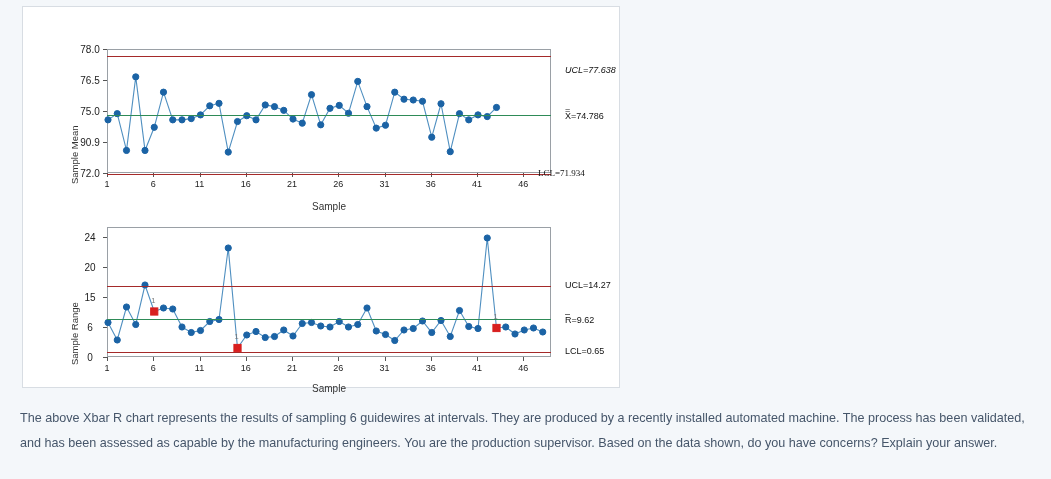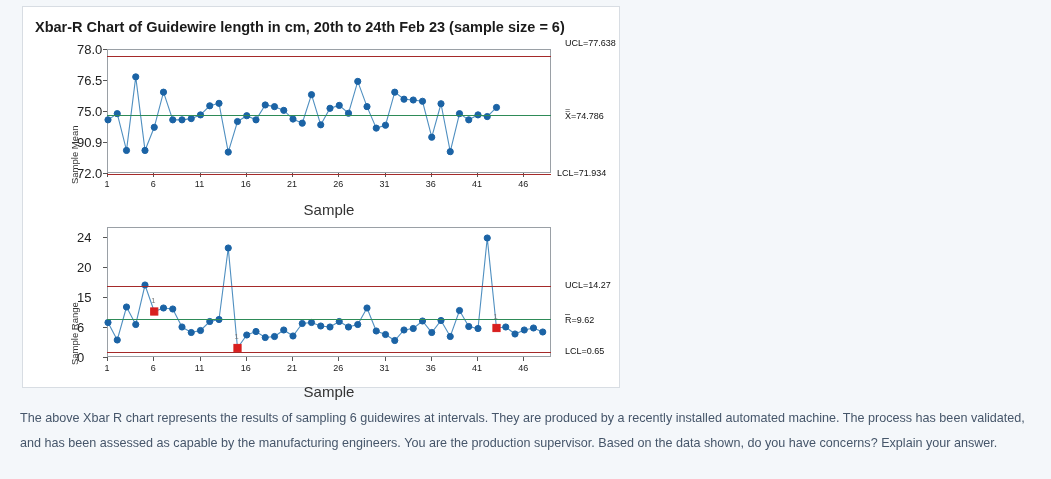--- a/index.html
+++ b/index.html
@@ -39,27 +39,27 @@
   }
   .ylabel{
     position:absolute;
     transform:rotate(-90deg);
     transform-origin:left top;
     font-size:9.5px;color:#333;
     white-space:nowrap;
   }
   .xlabel{
     position:absolute;
-    font-size:15px;color:#333;
+    font-size:10px;color:#333;
     text-align:center;white-space:nowrap;
   }
   .ytick{
     position:absolute;
-    font-size:13px;color:#222;
-    text-align:left;white-space:nowrap;
+    font-size:10px;color:#222;
+    text-align:center;white-space:nowrap;
     transform:translateY(-50%);
   }
   .ytickmark{position:absolute;height:1px;width:4px;background:#555;}
   .xtick{
     position:absolute;
     font-size:9px;color:#222;
     text-align:center;white-space:nowrap;
     transform:translateX(-50%);
   }
   .xtickmark{position:absolute;width:1px;height:4px;background:#555;}
@@ -91,21 +91,20 @@
     width:1020px;
     font-size:12.6px;line-height:25px;color:#46566a;
   }
 </style>
 </head>
 <body>
 
 <div class="page">
 
   <div class="chart-card">
-    <div class="chart-title">Xbar-R Chart of Guidewire length in cm, 20th to 24th Feb 23 (sample size = 6)</div>
 
     <div class="chart" id="chart-0" style="left:0;top:32px;width:598px;height:180px;">
       <div class="ylabel" style="left:46px;top:145px;">Sample Mean</div>
       <div class="plot" id="plot-0" style="left:84px;top:10px;width:444px;height:124px;">
           <svg class="series" width="444" height="124">
             <path class="seg" d="M0.00 69.85 L9.25 63.65 L18.50 100.44 L27.75 26.87 L37.00 100.44 L46.25 77.29 L55.50 42.16 L64.75 69.85 L74.00 69.85 L83.25 68.61 L92.50 64.89 L101.75 55.80 L111.00 53.32 L120.25 102.09 L129.50 71.51 L138.75 65.72 L148.00 69.85 L157.25 54.97 L166.50 56.63 L175.75 60.35 L185.00 69.03 L194.25 73.16 L203.50 44.64 L212.75 74.81 L222.00 58.28 L231.25 55.39 L240.50 63.24 L249.75 31.41 L259.00 56.63 L268.25 78.12 L277.50 75.23 L286.75 42.16 L296.00 49.19 L305.25 50.01 L314.50 51.25 L323.75 87.21 L333.00 53.73 L342.25 101.68 L351.50 63.65 L360.75 69.85 L370.00 64.89 L379.25 66.55 L388.50 57.45 "></path>
             <circle class="pt" cx="0.00" cy="69.85" r="3.1"></circle>
             <circle class="pt" cx="9.25" cy="63.65" r="3.1"></circle>
             <circle class="pt" cx="18.50" cy="100.44" r="3.1"></circle>
             <circle class="pt" cx="27.75" cy="26.87" r="3.1"></circle>
@@ -177,23 +176,23 @@
         <div class="xtickmark" style="left: 361.5px; top: 134px;"></div>
         <div class="xtick" style="left: 407.75px; top: 140px;">36</div>
         <div class="xtickmark" style="left: 407.75px; top: 134px;"></div>
         <div class="xtick" style="left: 454px; top: 140px;">41</div>
         <div class="xtickmark" style="left: 454px; top: 134px;"></div>
         <div class="xtick" style="left: 500.25px; top: 140px;">46</div>
         <div class="xtickmark" style="left: 500.25px; top: 134px;"></div>
         <div class="limit-line ucl-line" style="left: 84px; width: 444px; top: 17.4813px;"></div>
         <div class="limit-line center-line" style="left: 84px; width: 444px; top: 76.4227px;"></div>
         <div class="limit-line lcl-line" style="left: 84px; width: 444px; top: 135.364px;"></div>
-        <div class="annot" style="left: 542px; top: 5px;">UCL=77.638</div>
+        <div class="annot" style="left: 542px; top: 32px; font-style: italic;">UCL=77.638</div>
         <div class="annot" style="left: 542px; top: 76.4227px;"><span class="bar">=</span><span>X=74.786</span></div>
-        <div class="annot" style="left: 534px; top: 135.364px;">LCL=71.934</div>
+        <div class="annot" style="left: 515px; top: 135.364px; font-family: Liberation Serif, serif;">LCL=71.934</div>
       </div>
 
     <div class="chart" id="chart-1" style="left:0;top:208px;width:598px;height:180px;">
       <div class="ylabel" style="left:46px;top:150px;">Sample Range</div>
       <div class="plot" id="plot-1" style="left:84px;top:12px;width:444px;height:130px;">
           <svg class="series" width="444" height="130">
             <path class="seg" d="M0.00 94.50 L9.25 112.00 L18.50 79.00 L27.75 96.50 L37.00 57.00 L46.25 83.50 L55.50 80.00 L64.75 81.00 L74.00 99.00 L83.25 104.50 L92.50 102.50 L101.75 93.50 L111.00 91.50 L120.25 20.00 L129.50 120.00 L138.75 107.00 L148.00 103.50 L157.25 109.50 L166.50 108.50 L175.75 102.00 L185.00 108.00 L194.25 95.50 L203.50 94.50 L212.75 98.00 L222.00 99.00 L231.25 93.50 L240.50 99.00 L249.75 96.50 L259.00 80.00 L268.25 103.00 L277.50 106.50 L286.75 112.50 L296.00 102.00 L305.25 100.50 L314.50 93.00 L323.75 104.50 L333.00 92.50 L342.25 108.50 L351.50 82.50 L360.75 98.50 L370.00 100.50 L379.25 10.00 L388.50 100.00 L397.75 99.00 L407.00 106.00 L416.25 102.00 L425.50 100.00 L434.75 104.00 "></path>
             <circle class="pt" cx="0.00" cy="94.50" r="3.1"></circle>
             <circle class="pt" cx="9.25" cy="112.00" r="3.1"></circle>
             <circle class="pt" cx="18.50" cy="79.00" r="3.1"></circle>

